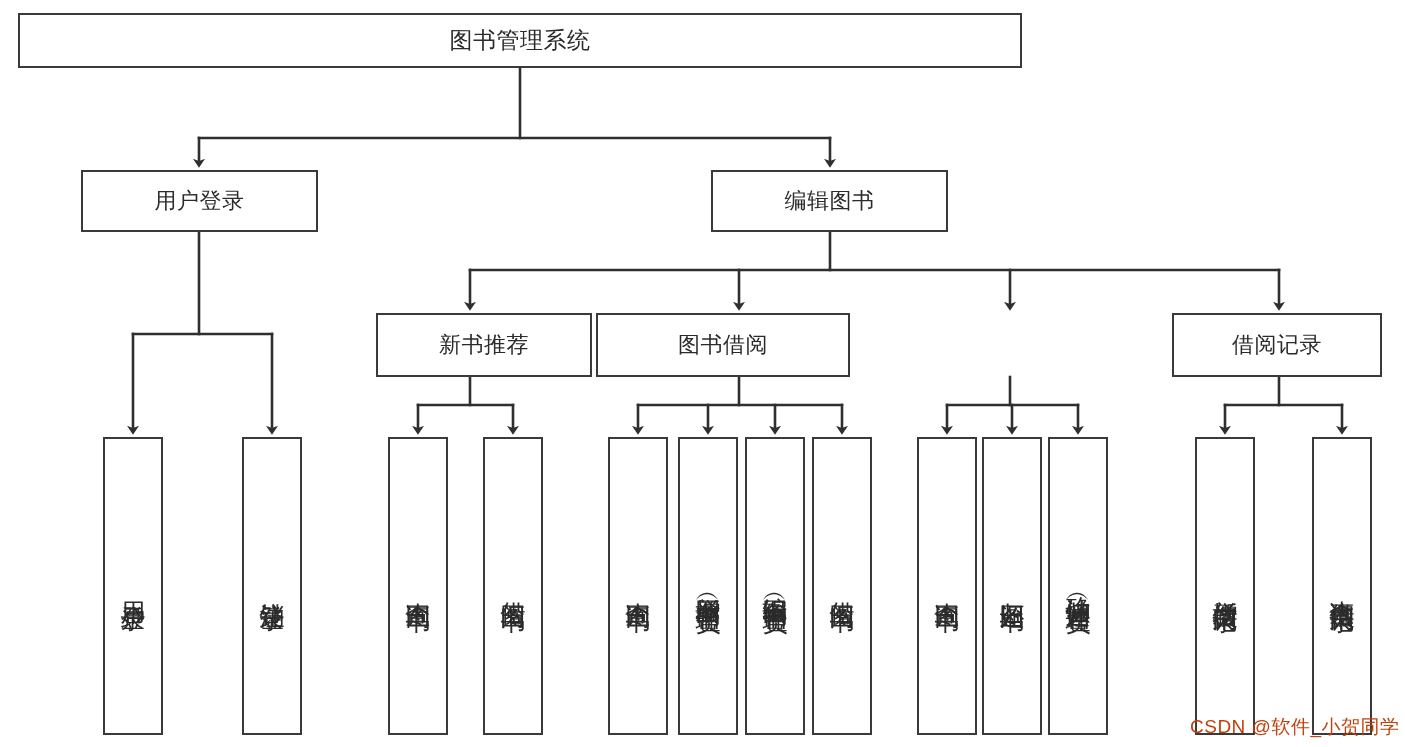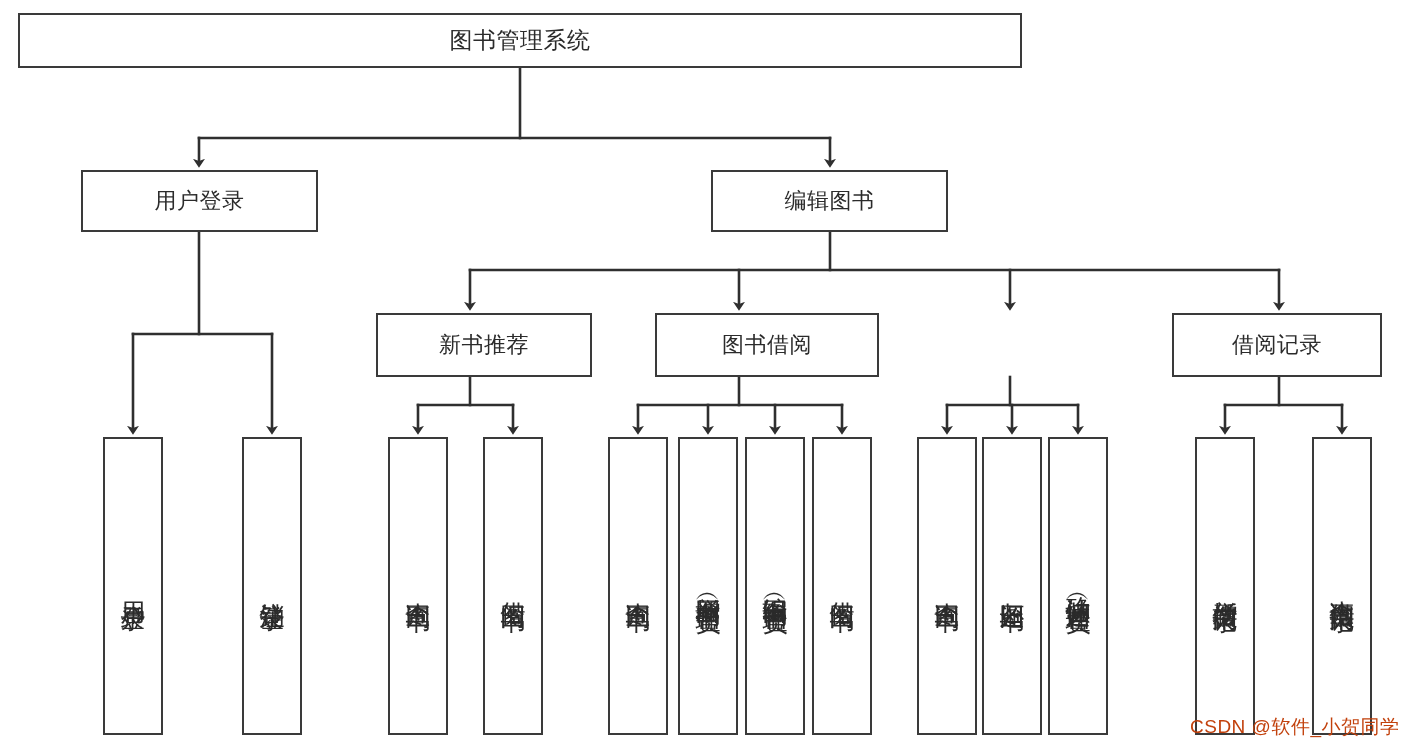--- a/index.html
+++ b/index.html
@@ -133,21 +133,21 @@
   <div class="node h" style="left:81px; top:170px; width:237px; height:62px;">
     <span class="lbl">用户登录</span>
   </div>
   <div class="node h" style="left:711px; top:170px; width:237px; height:62px;">
     <span class="lbl">编辑图书</span>
   </div>
 
   <div class="node h" style="left:362px; top:313px; width:216px; height:64px;margin-left:14px;">
     <span class="lbl">新书推荐</span>
   </div>
-  <div class="node h" style="left:655px; top:313px; width:224px; height:64px;">
+  <div class="node h" style="left:596px; top:313px; width:254px; height:64px;">
     <span class="lbl">图书借阅</span>
   </div>
   <div class="node h" style="left:1172px; top:313px; width:210px; height:64px;">
     <span class="lbl">借阅记录</span>
   </div>
 
   <div class="node v" style="left:103px; top:437px; width:60px; height:298px;">
     <span class="lbl">用户登录</span>
   </div>
   <div class="node v" style="left:242px; top:437px; width:60px; height:298px;">

